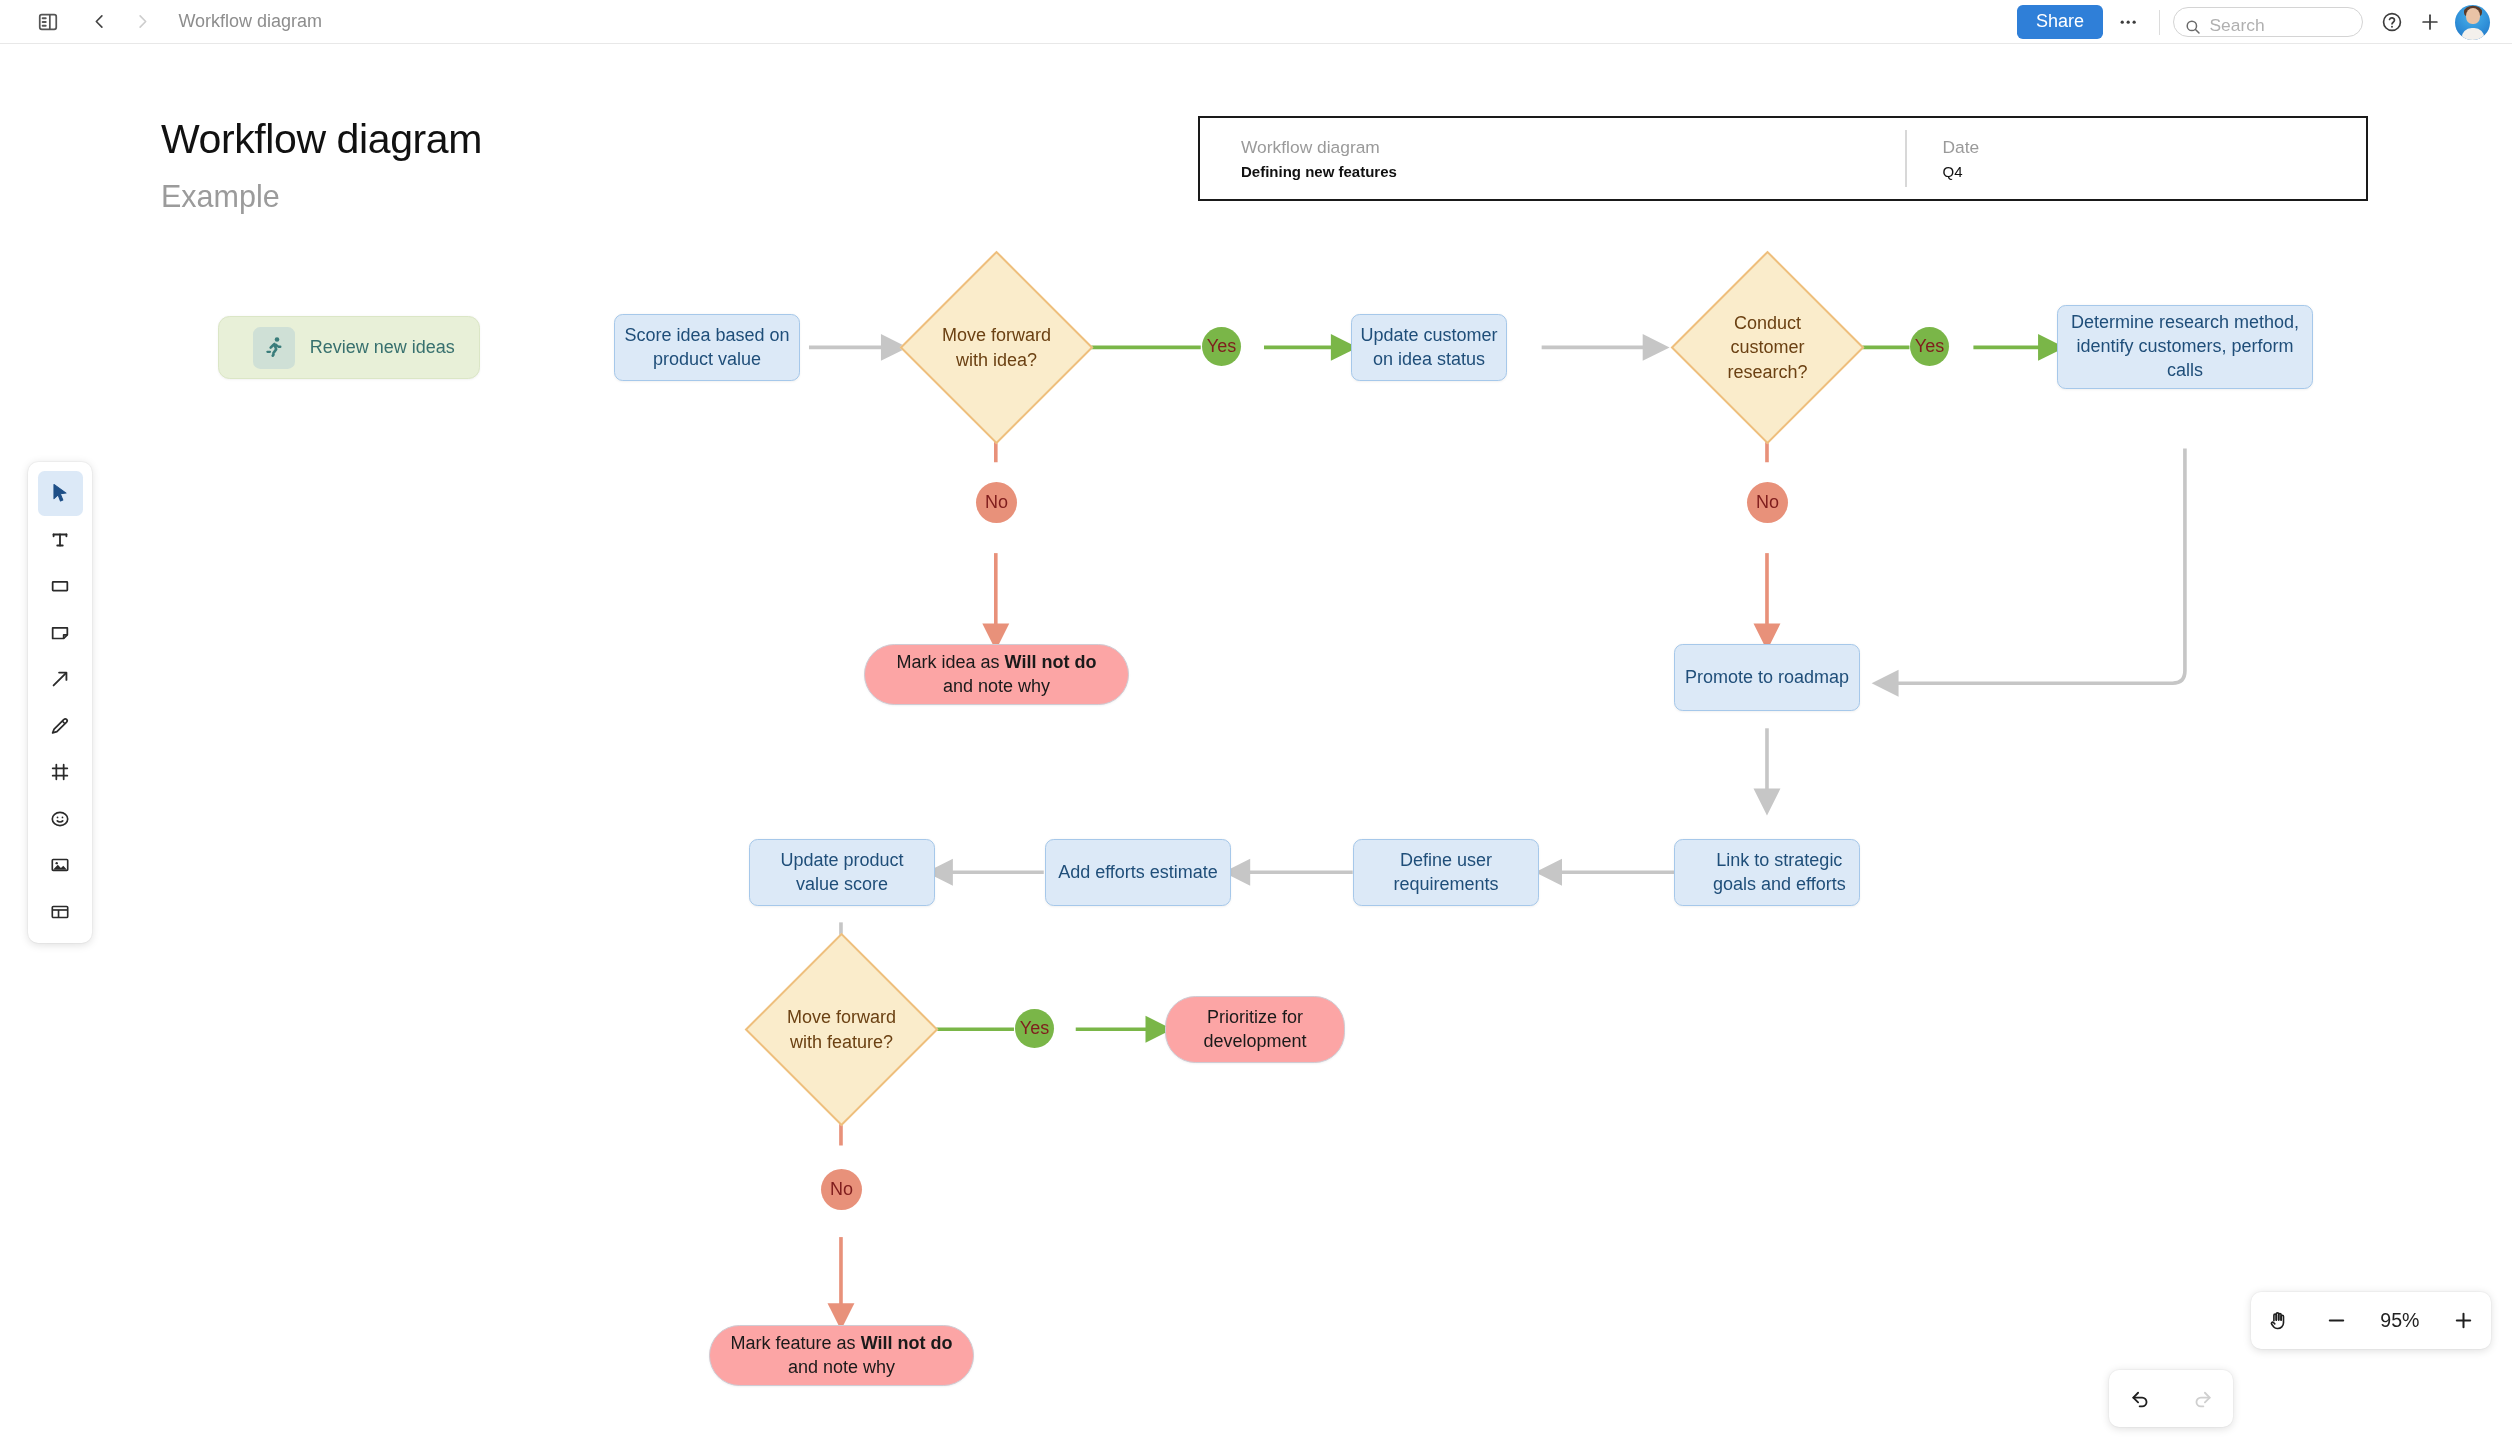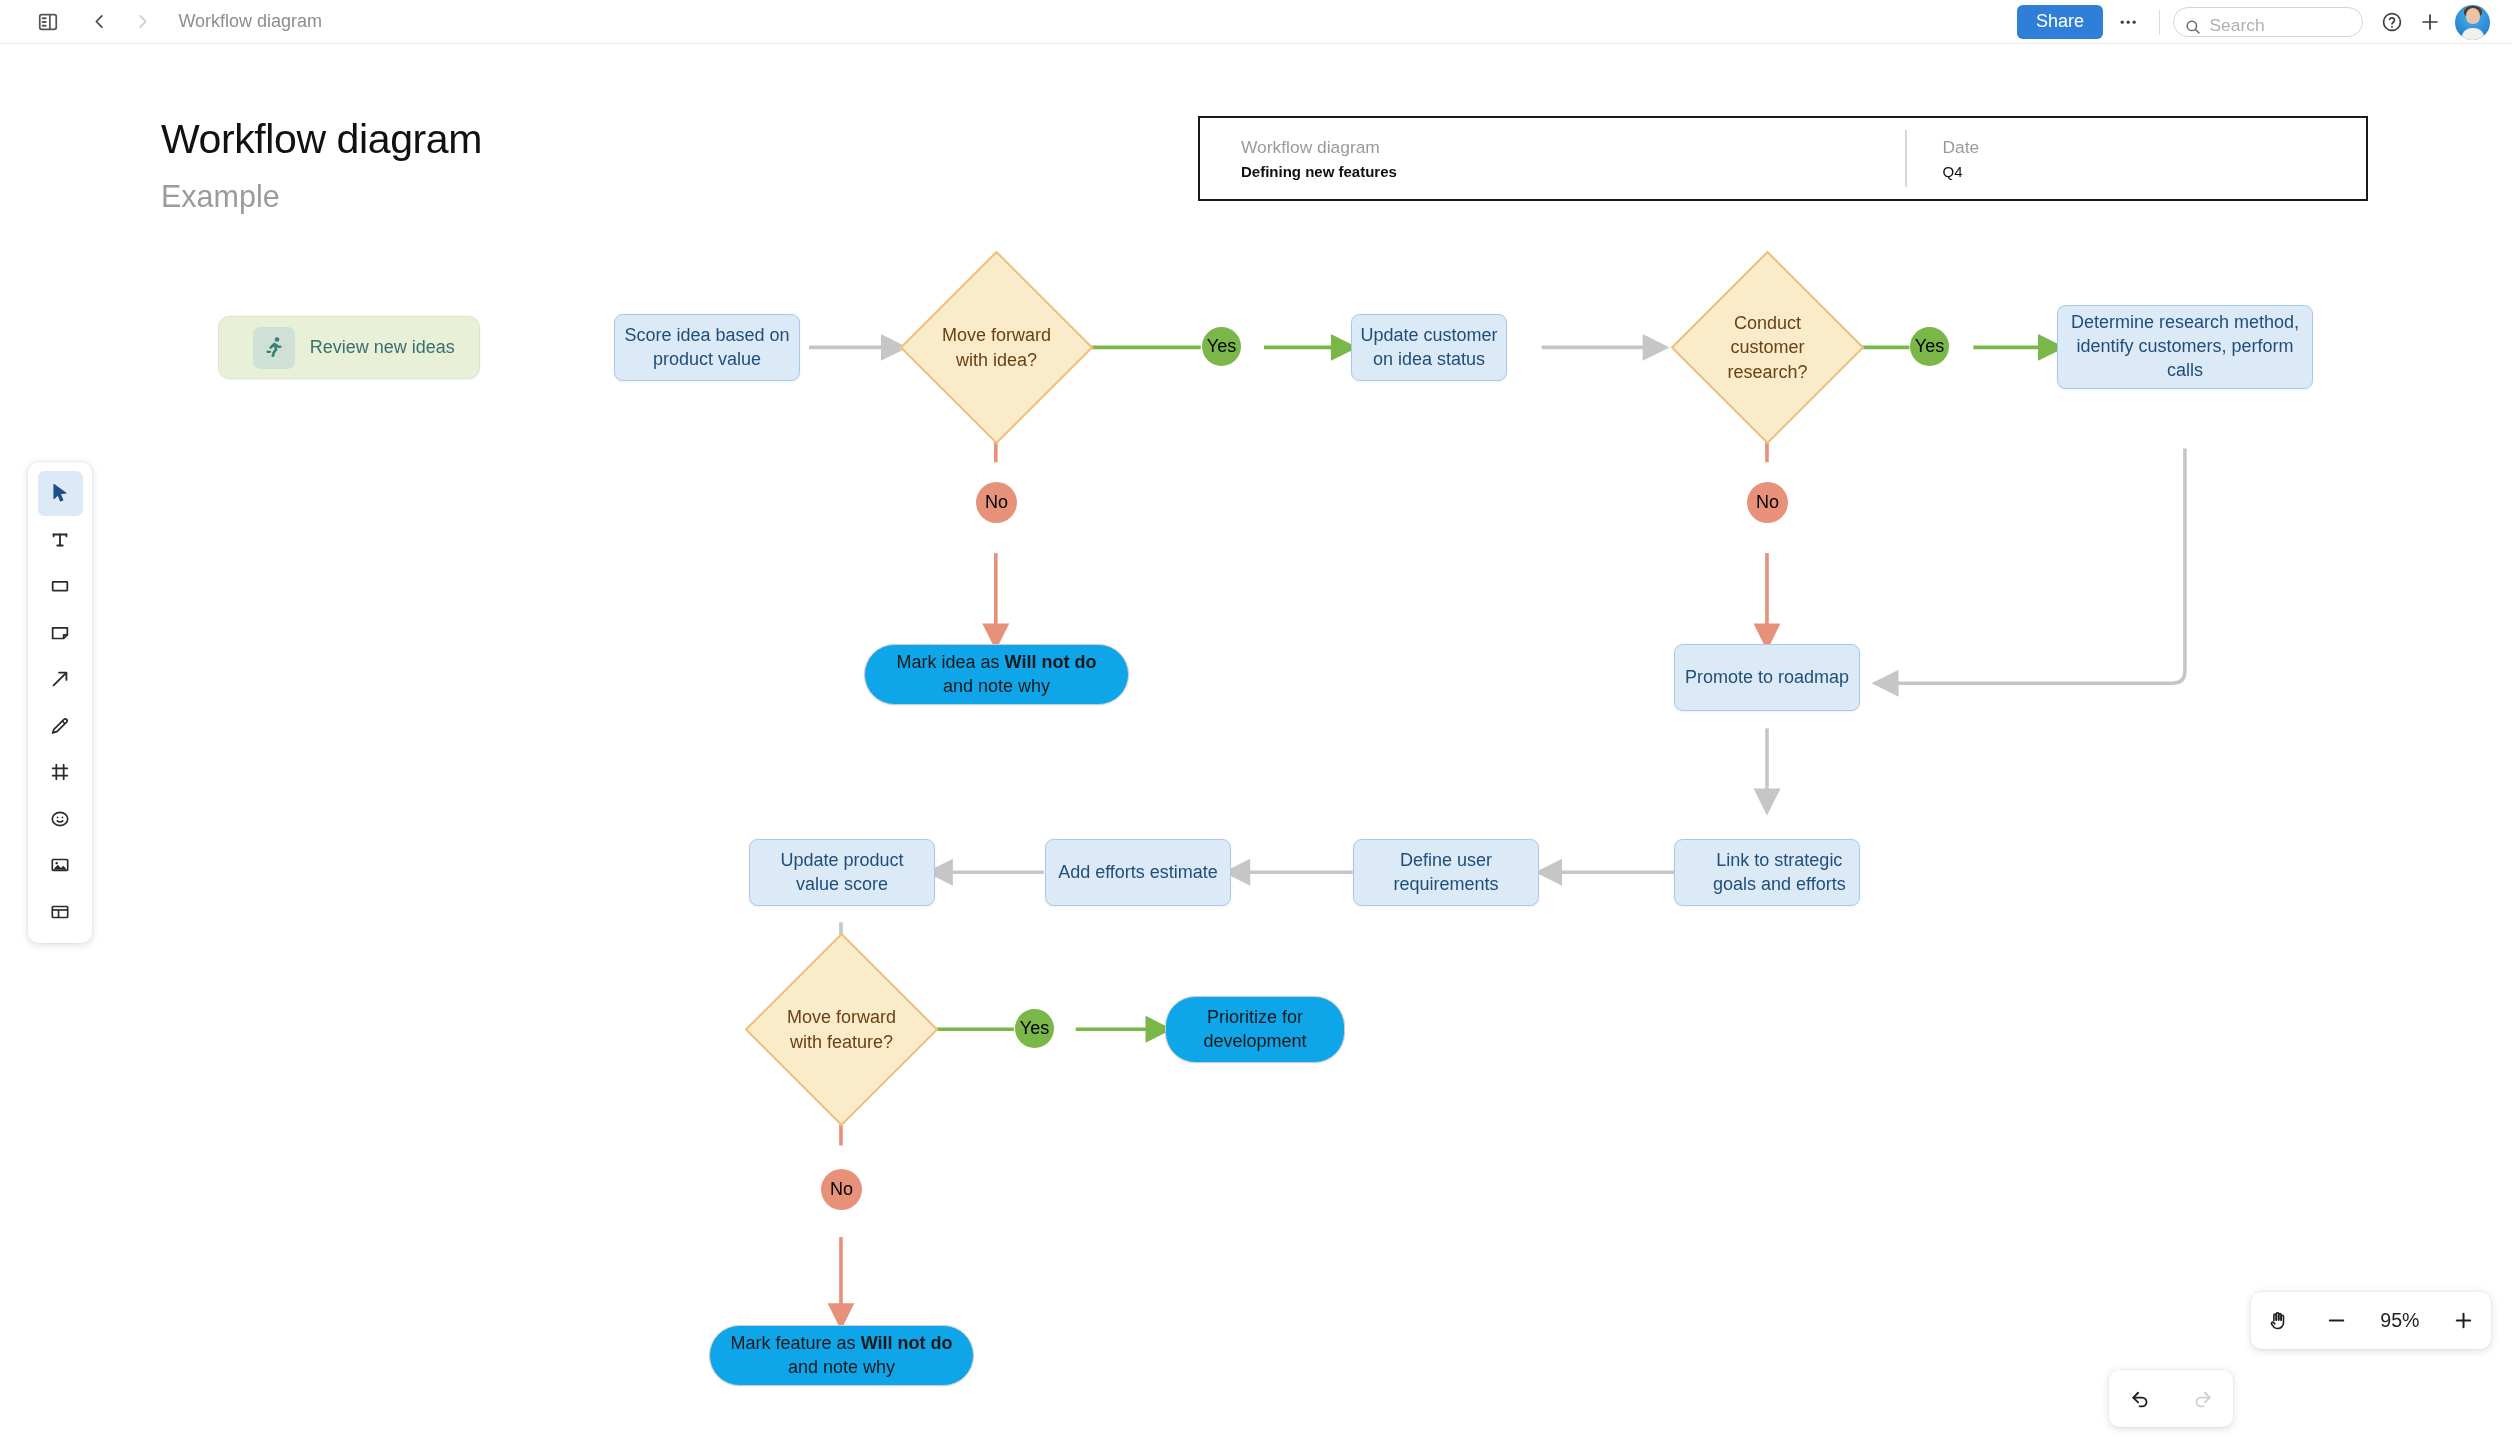--- a/index.html
+++ b/index.html
@@ -108,21 +108,21 @@
 
   .node { position: absolute; display: flex; align-items: center; justify-content: center; text-align: center; }
 
   .n-blue {
     background: #dce9f7; border: 1.5px solid #a6c8ea; border-radius: 8.7px;
     color: #1f4e79; font-size: 18px; line-height: 1.32;
     box-shadow: 0 0.7px 2.2px rgba(0,0,0,0.06);
     padding: 4.4px 7.3px;
   }
   .n-grey {
-    background: #0ea5e9; border: 1.5px solid #cfccd4; border-radius: 30.5px;
+    background: #fca5a5; border: 1.5px solid #cfccd4; border-radius: 30.5px;
     color: #1a1a1a; font-size: 18px; line-height: 1.32;
     box-shadow: 0 0.7px 2.2px rgba(0,0,0,0.06);
     padding: 4.4px 16px;
   }
   .n-grey b { font-weight: 700; }
   .n-green-card {
     background: #e8f0d8; border: 1.5px solid #dbe6c6; border-radius: 11.6px;
     display: flex; align-items: center; gap: 14.5px; padding: 0 19px 0 29px;
     box-shadow: 0 0.7px 2.2px rgba(0,0,0,0.05);
   }
@@ -139,21 +139,21 @@
     transform: rotate(45deg);
   }
   .diamond .dtext {
     position: absolute; left: 0; top: 0; width: 100%; height: 100%;
     display: flex; align-items: center; justify-content: center; text-align: center;
     font-size: 18px; line-height: 1.35; color: #6b4113; padding: 0 4.4px;
   }
 
   .badge {
     position: absolute; border-radius: 50%; display: flex; align-items: center;
-    justify-content: center; color: #000000; font-size: 18px; text-align: center;
+    justify-content: center; color: #7f1d1d; font-size: 18px; text-align: center;
   }
   .badge.yes { background: #7ab648; }
   .badge.no  { background: #e8917a; }
 
   
   .br-group {
     position: absolute; background: #ffffff; border-radius: 10.2px;
     box-shadow: 0 1.5px 8.7px rgba(0,0,0,0.13), 0 0 0 0.7px rgba(0,0,0,0.03);
     display: flex; align-items: center; height: 57px;
   }

